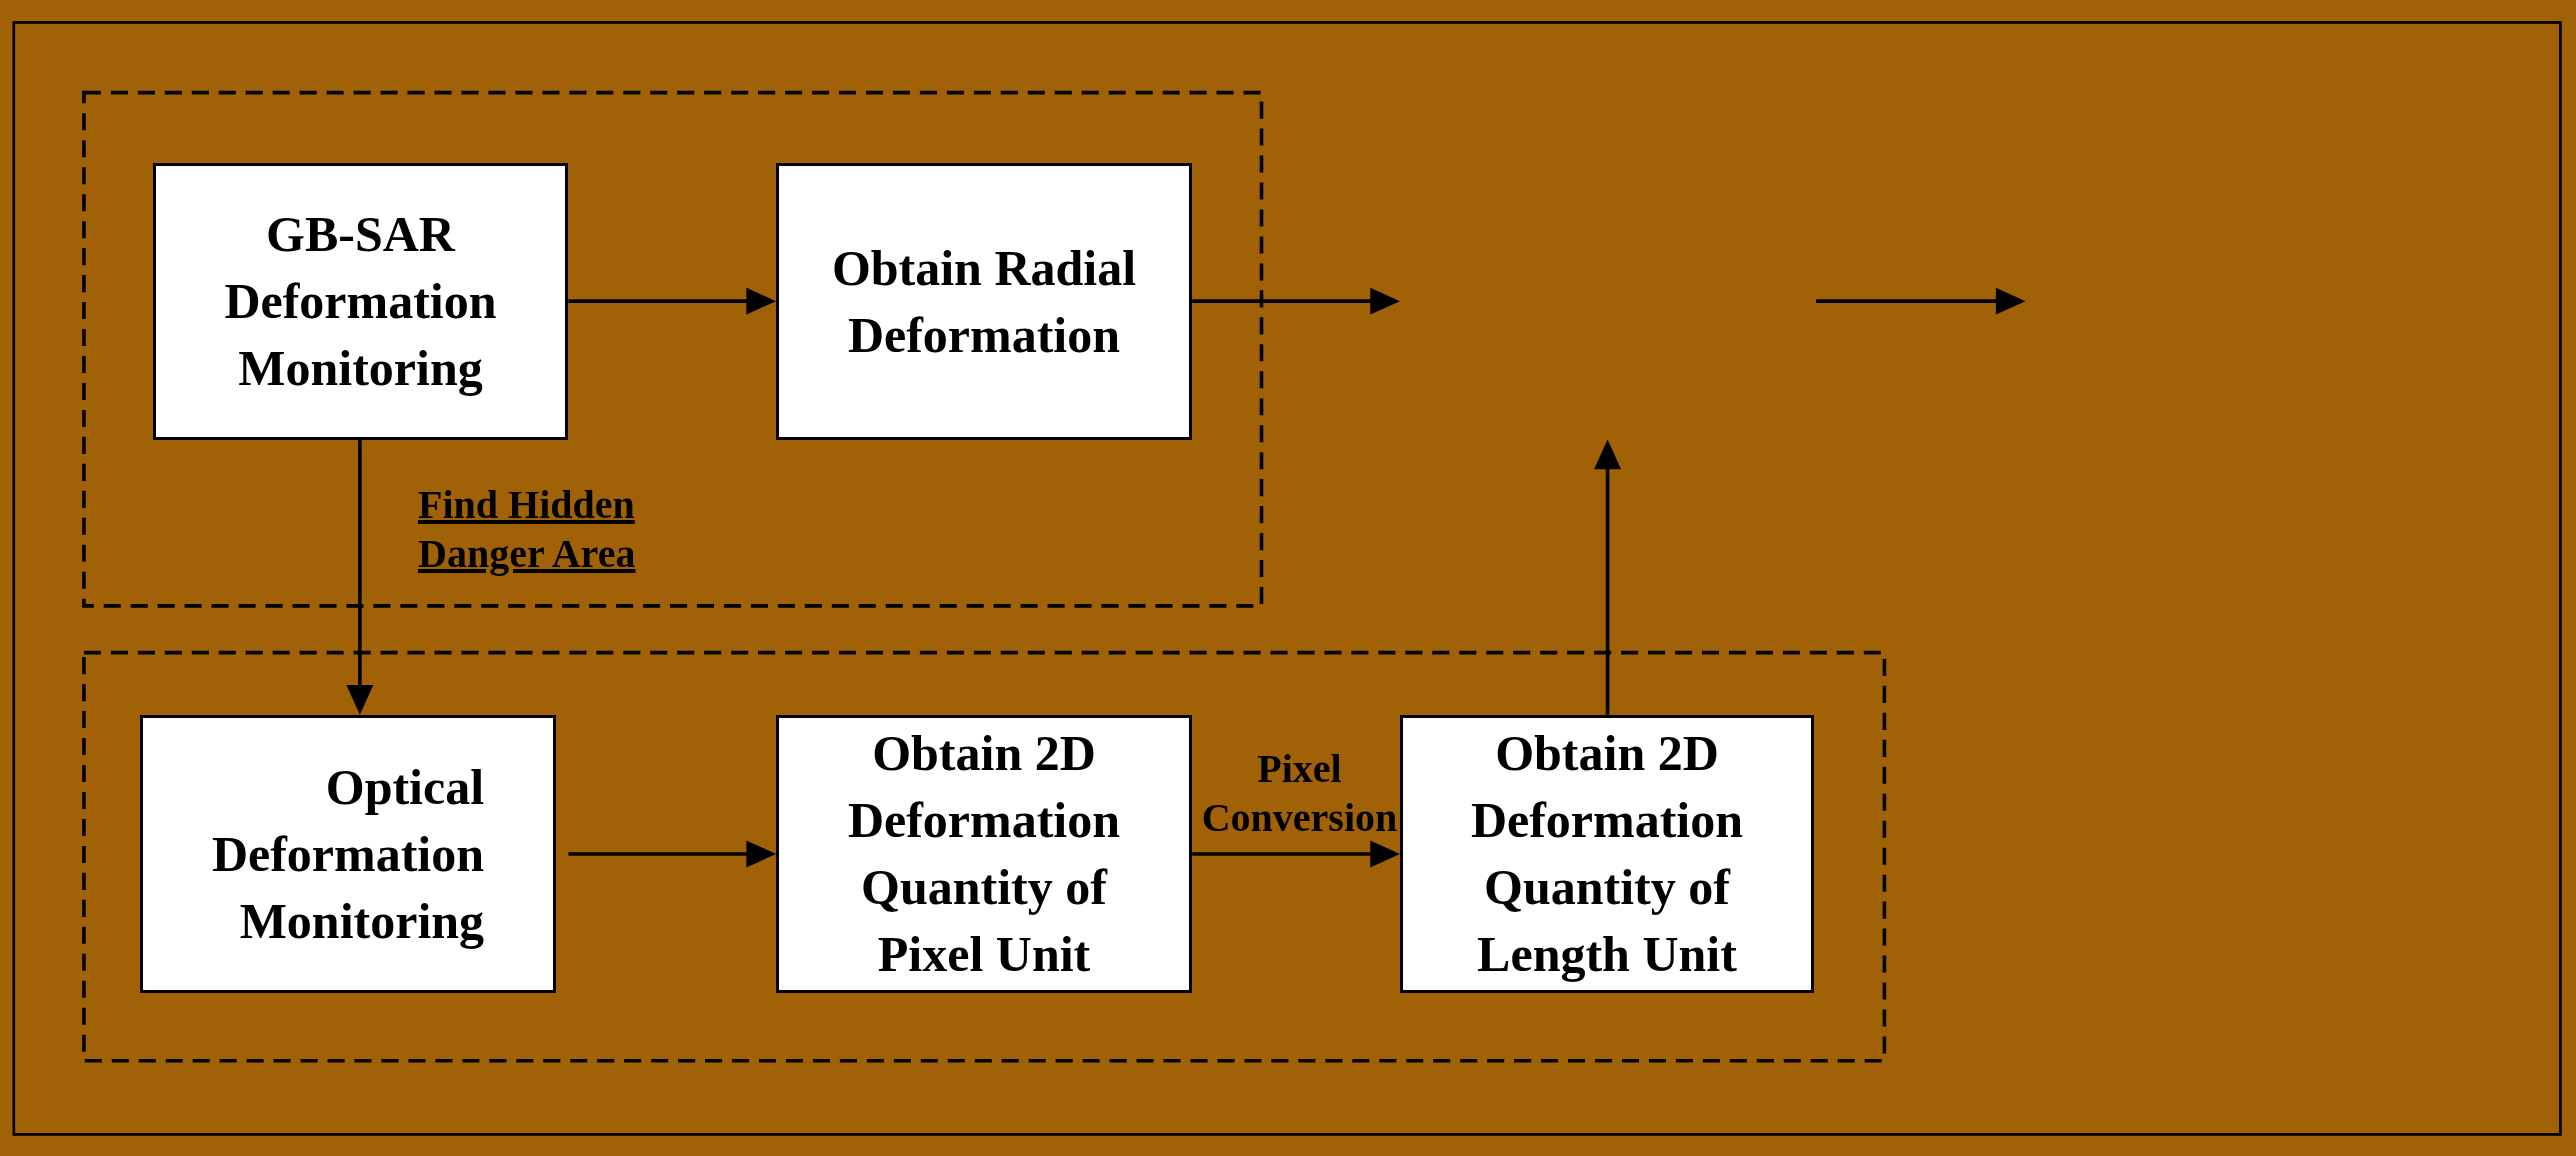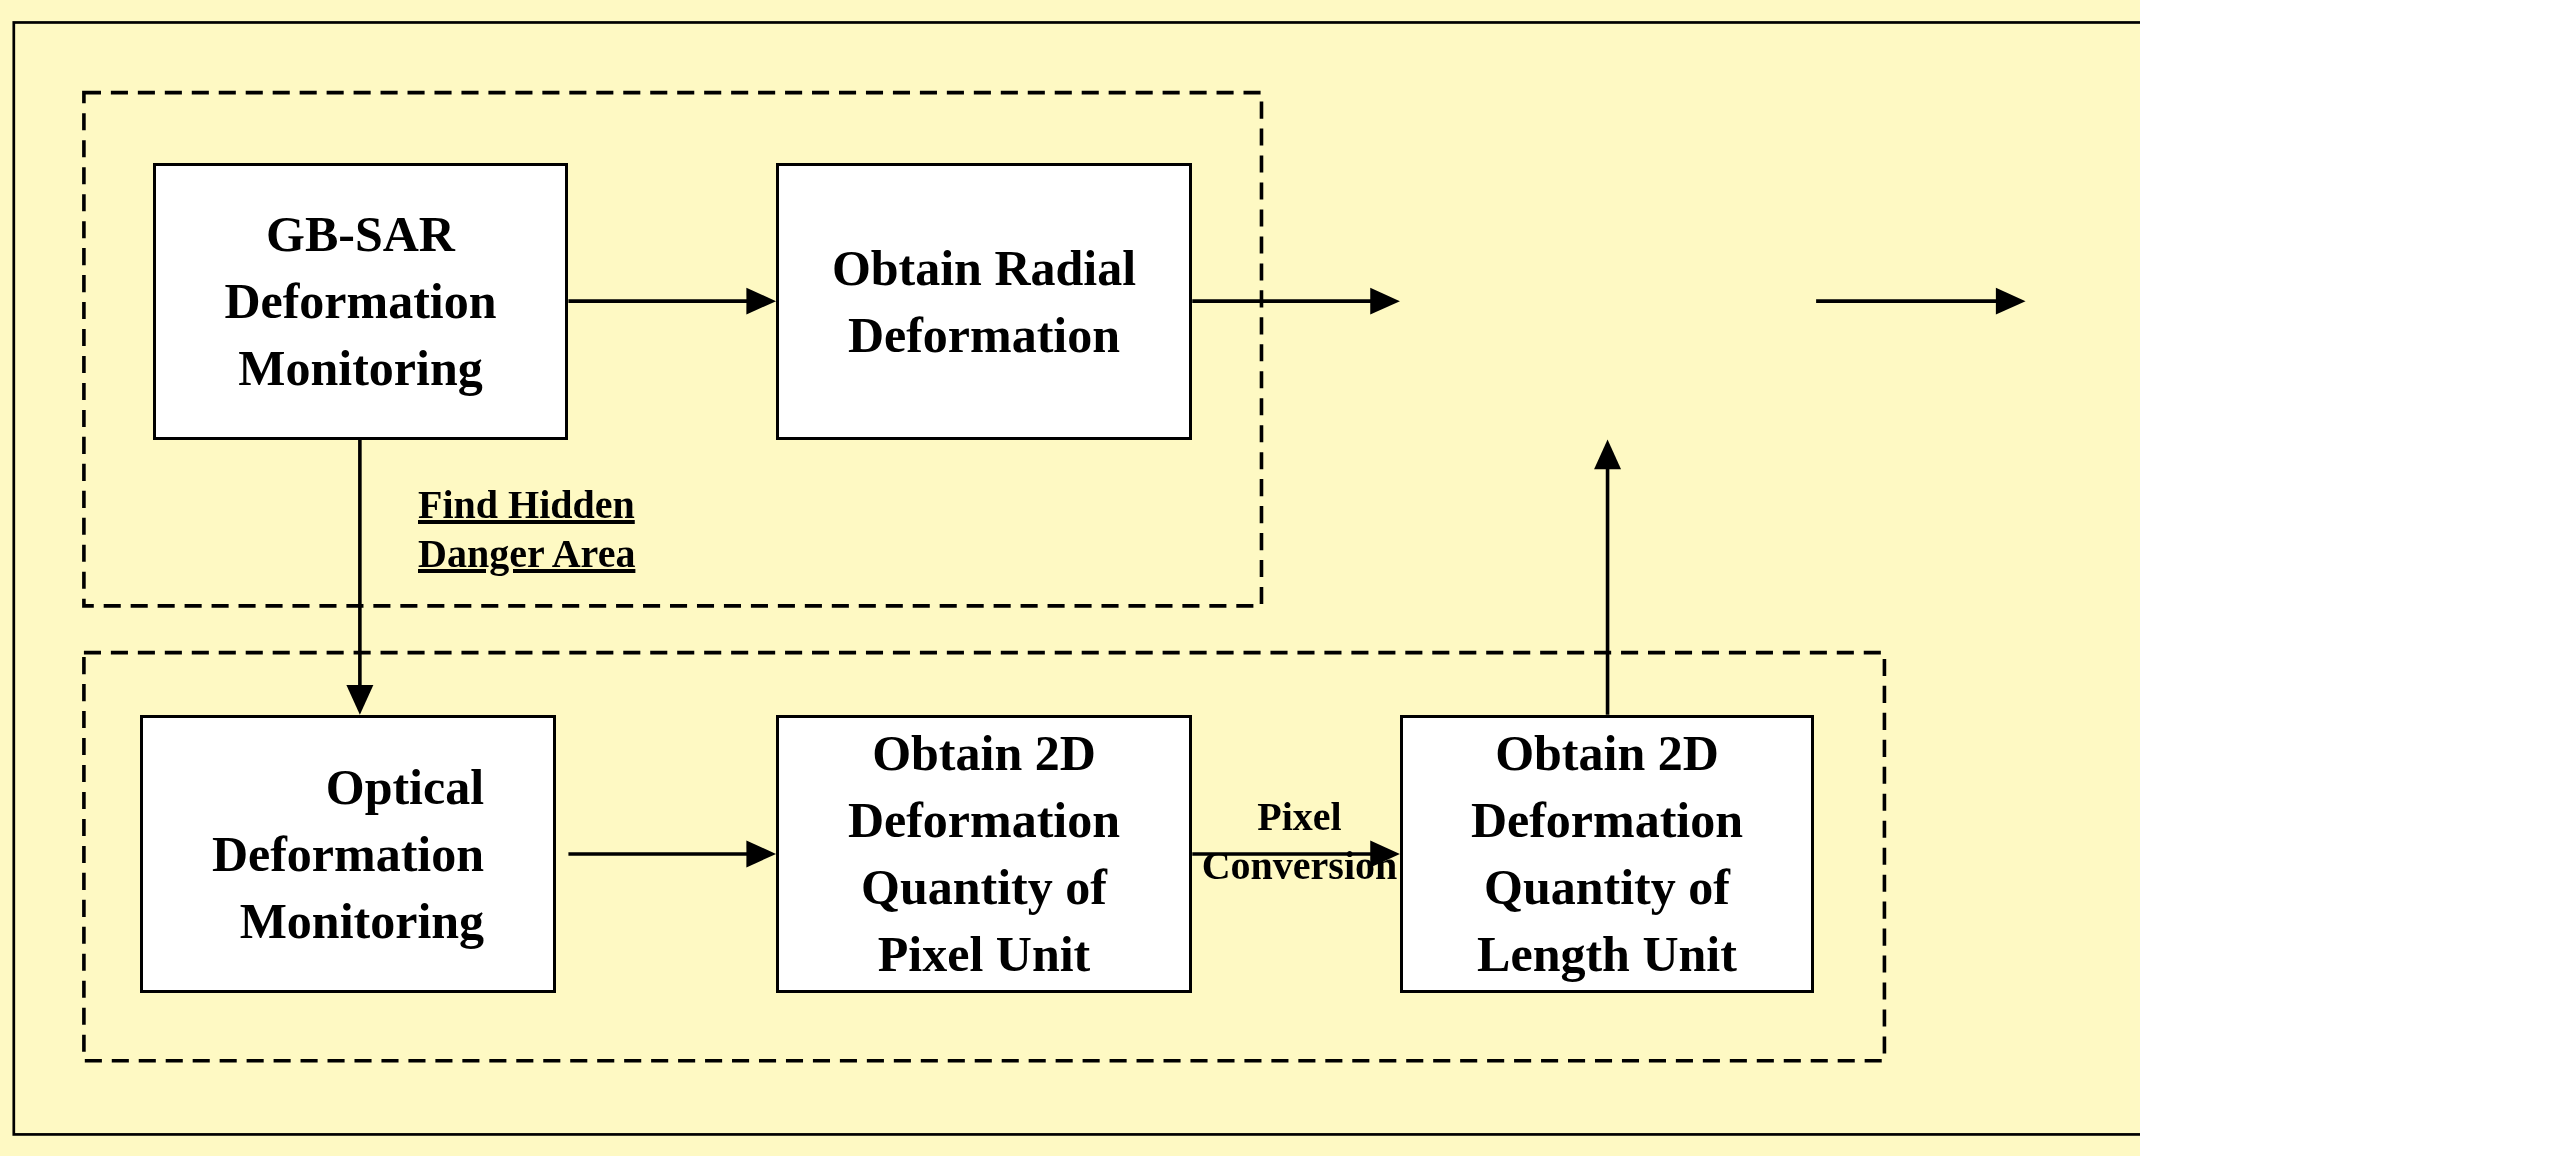--- a/index.html
+++ b/index.html
@@ -2,23 +2,23 @@
 <html style="font-size:14.4px"><head>
 <meta charset="utf-8">
 <style>
   html, body {
     margin: 0;
     padding: 0;
     background: #ffffff;
   }
   .canvas {
     position: relative;
-    width: 2140px;
+    width: 2576px;
     height: 1156px;
-    background: #fef9c3;
+    background: #a16207;
     font-family: "Liberation Serif", "DejaVu Serif", serif;
     color: #000000;
     overflow: hidden;
   }
   .underlay {
     position: absolute;
     left: 0;
     top: 0;
     width: 2576px;
     height: 1156px;
@@ -101,17 +101,17 @@
 Pixel Unit</div>
 
   <div class="box" style="left:1400px; top:715px; width:414px; height:278px;">Obtain 2D
 Deformation
 Quantity of
 Length Unit</div>
 
   <div class="edge-label left-align" style="left:418px; top:480px;text-decoration:underline;">Find Hidden
 Danger Area</div>
 
-  <div class="edge-label centered" style="left:1196px; top:744px; width:207px;margin-top:48px;">Pixel
+  <div class="edge-label centered" style="left:1196px; top:744px; width:207px;">Pixel
 Conversion</div>
 
 </div>
 
 
 </body></html>

